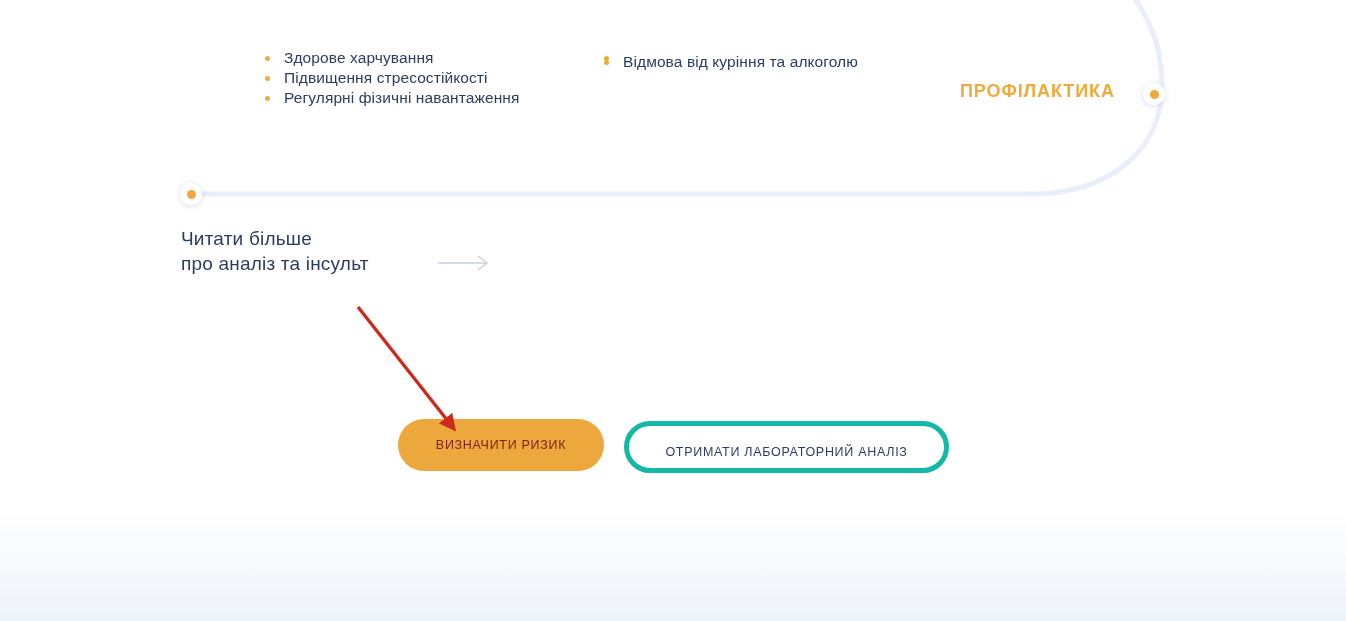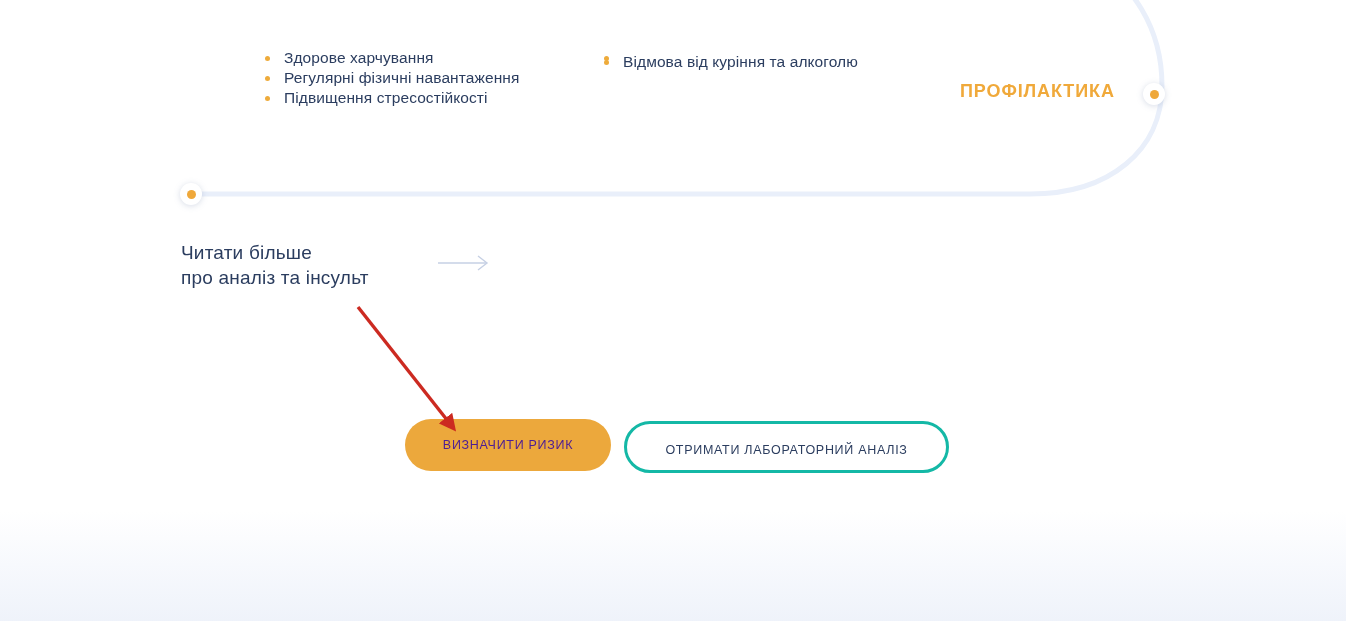--- a/index.html
+++ b/index.html
@@ -112,21 +112,21 @@
     border-radius: 50%;
     background: #efa83a;
   }
   .node.right-node { left: 1143px; top: 83px; }
   .node.left-node  { left: 180px;  top: 183px; }
 
   
   .read-more {
     position: absolute;
     left: 181px;
-    top: 240px;
+    top: 226px;
     color: #2b3d5f;
     font-size: 19px;
     line-height: 25px;
     letter-spacing: 0.2px;
     cursor: pointer;
   }
   .read-more .l2 { display: block; }
   .read-more-arrow {
     position: absolute;
     left: 437px;
@@ -144,46 +144,46 @@
   }
   .btn {
     display: inline-block;
     box-sizing: border-box;
     text-align: center;
     cursor: pointer;
     white-space: nowrap;
   }
   .btn-primary {
     position: absolute;
-    left: 12px;
+    left: 5px;
     top: 0;
     width: 206px;
     height: 52px;
     line-height: 51px;
     border-radius: 26px;
     background: #eca83c;
-    color: #4c1d95;
+    color: #7f1d1d;
     font-size: 12.5px;
     letter-spacing: 0.7px;
     border: none;
     font-family: "Liberation Sans", sans-serif;
   }
   .btn-secondary {
     position: absolute;
     left: 231px;
     top: 2px;
     width: 325px;
     height: 52px;
     line-height: 50px;
     border-radius: 26px;
     background: #ffffff;
     color: #2b3d5f;
     font-size: 12.5px;
     letter-spacing: 0.7px;
-    border: 3px solid #14b8a6;
+    border: 5px solid #14b8a6;
     font-family: "Liberation Sans", sans-serif;
   }
 
   
   .section-heading {
     position: absolute;
     left: 0;
     top: 566px;
     width: 1346px;
     text-align: center;
@@ -223,25 +223,25 @@
 
   <div class="lists">
 
     <div class="list-col left">
       <div class="li">
         <span class="bullet"></span>
         <span>Здорове харчування</span>
       </div>
       <div class="li">
         <span class="bullet"></span>
+        <span>Підвищення стресостійкості</span>
+      </div>
+      <div class="li">
+        <span class="bullet"></span>
         <span>Регулярні фізичні навантаження</span>
-      </div>
-      <div class="li">
-        <span class="bullet"></span>
-        <span>Підвищення стресостійкості</span>
       </div>
     </div>
 
     <div class="list-col right">
       <div class="li two-line">
         <span class="bullet"></span>
       </div>
       <div class="li single">
         <span class="bullet"></span>
         <span>Відмова від куріння та алкоголю</span>

